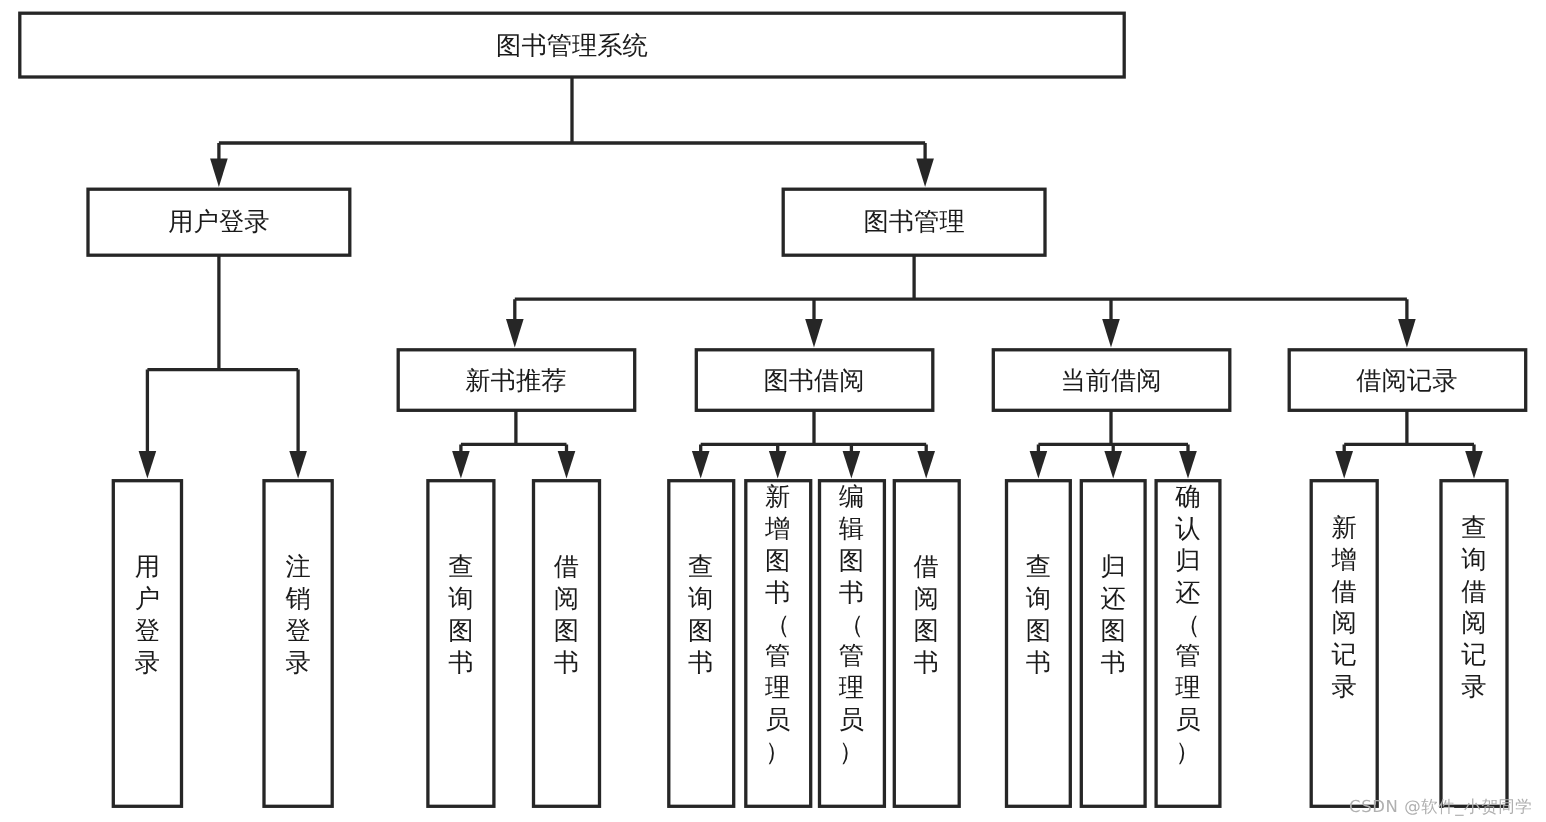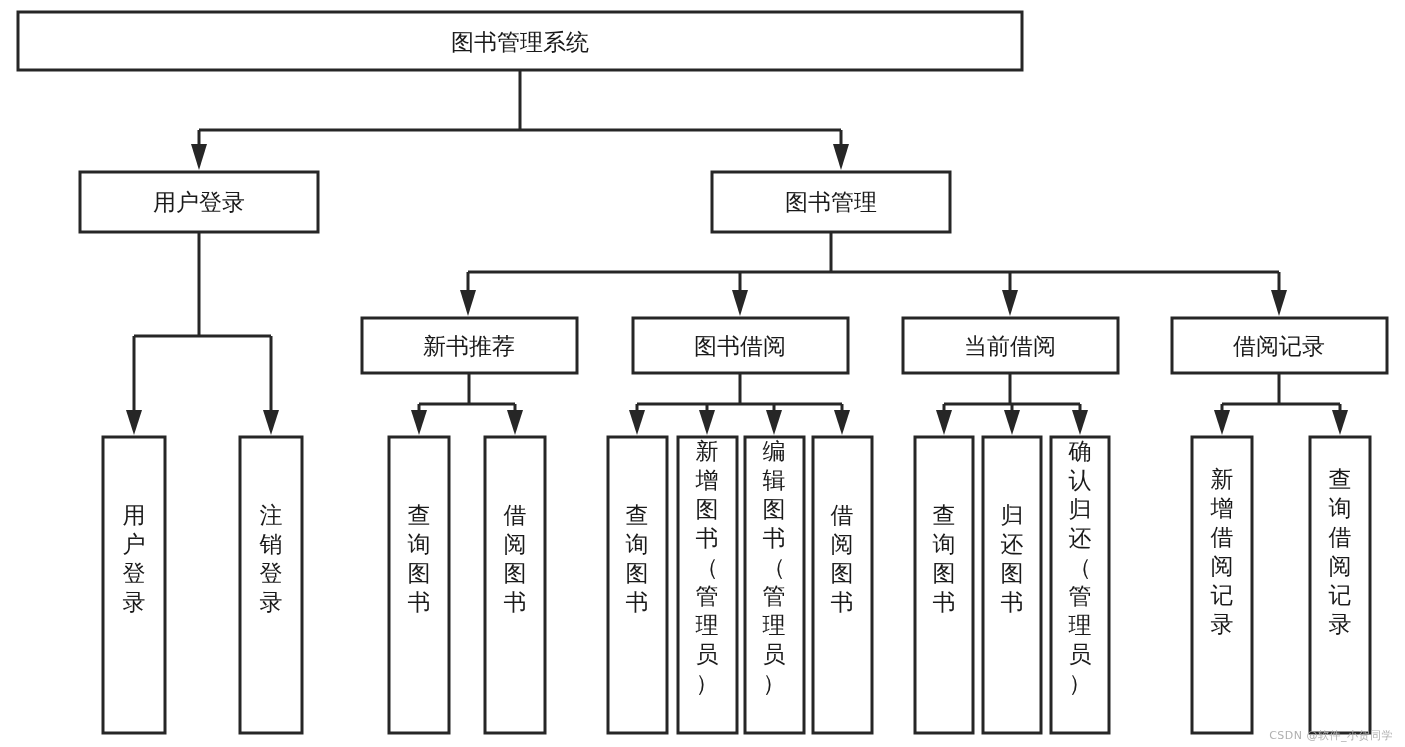--- a/index.html
+++ b/index.html
@@ -51,21 +51,21 @@
     font-family: "DejaVu Sans", "Liberation Sans", sans-serif;
     font-size: 23px;
     fill: #1a1a1a;
     text-anchor: middle;
   }
   .watermark {
     position: absolute;
     right: 12px;
     bottom: 4px;
     font-family: "DejaVu Sans", "Liberation Sans", sans-serif;
-    font-size: 11px;
+    font-size: 15px;
     color: #b0b0b0;
     white-space: nowrap;
     letter-spacing: 0.5px;
   }
 </style>
 </head>
 <body>
 
 <div id="diagram-root">
 

